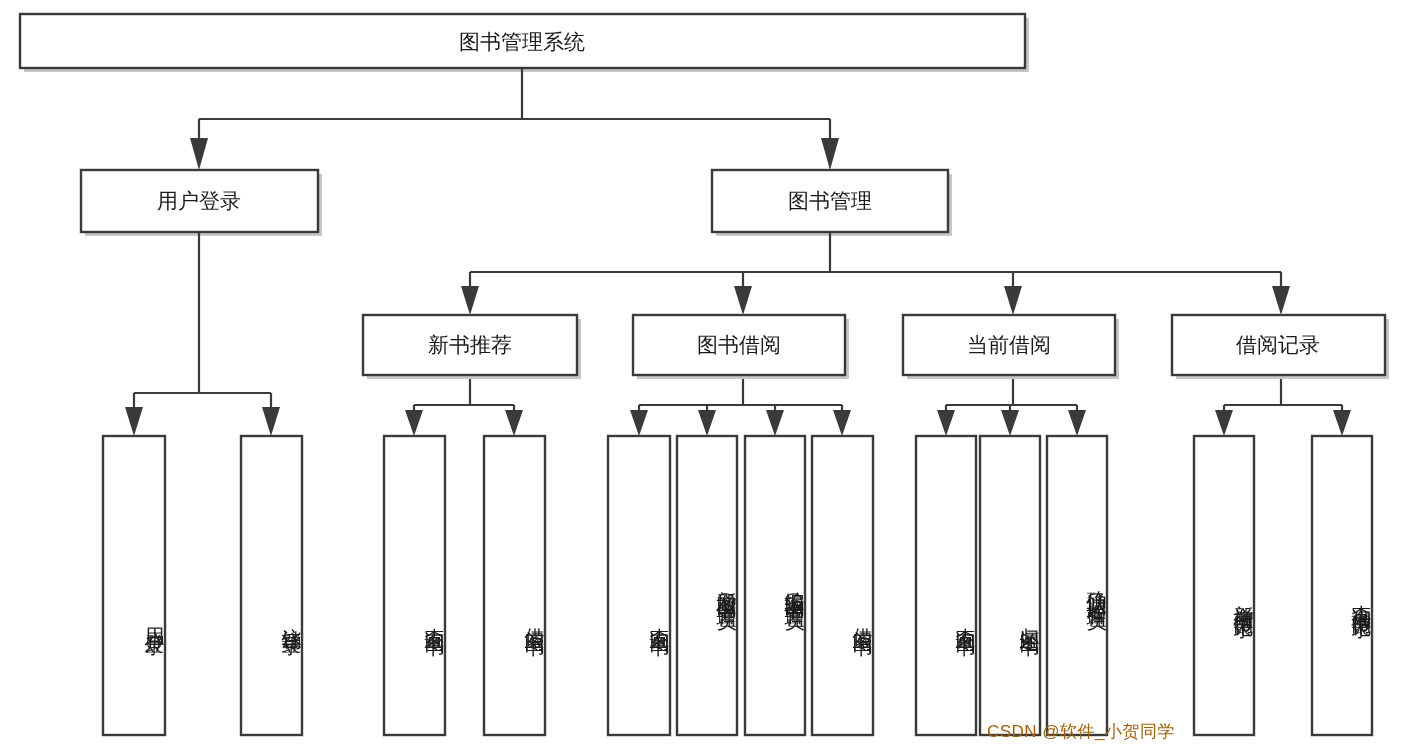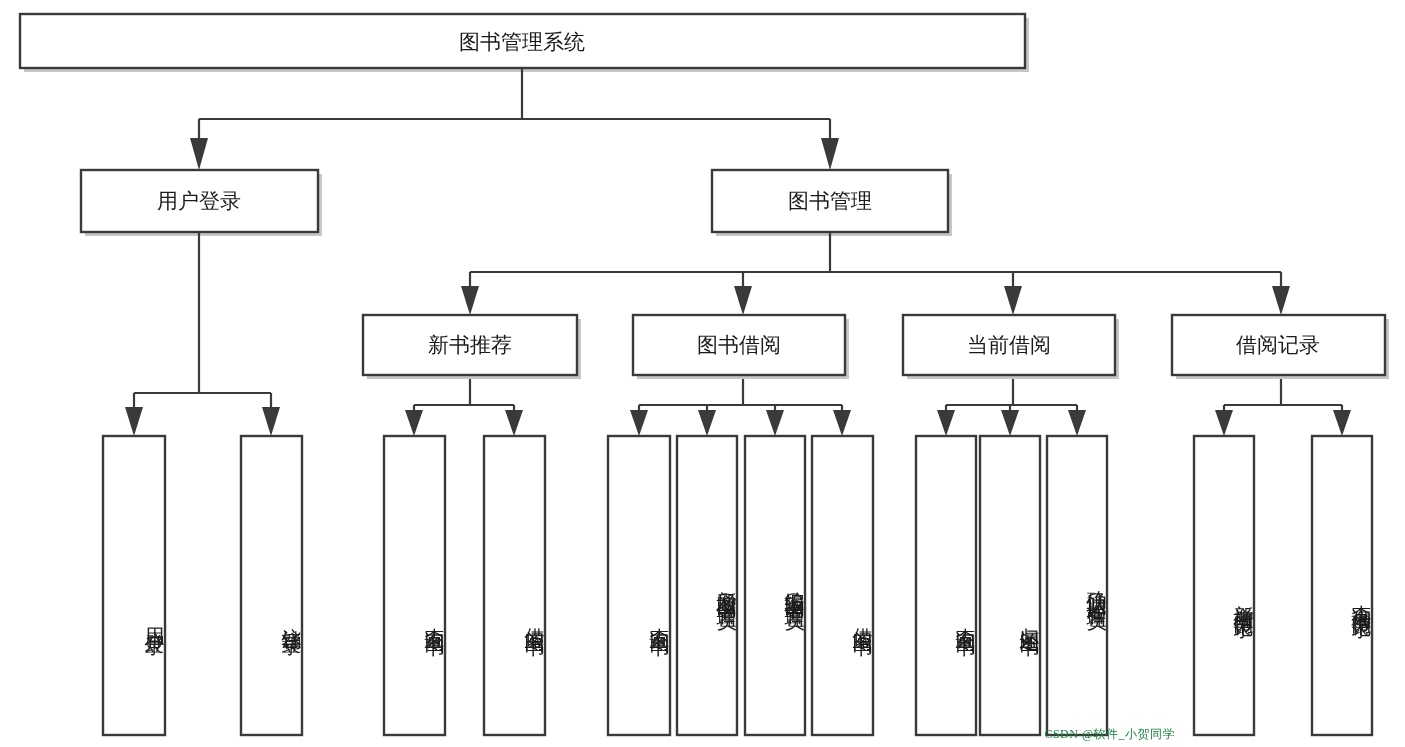--- a/index.html
+++ b/index.html
@@ -66,23 +66,23 @@
     white-space: nowrap;
     display: flex;
     align-items: flex-start;
     justify-content: center;
     pointer-events: none;
   }
   .watermark {
     position: absolute;
     right: 8px;
     bottom: 4px;
-    font-family: Liberation Serif, serif;
-    font-size: 12px;
-    color: #15803d;
+    font-family: Liberation Sans, sans-serif;
+    font-size: 17px;
+    color: #a16207;
     white-space: nowrap;
     letter-spacing: 0.5px;
   }
 </style>
 </head>
 <body>
 
 <div id="diagram-root">
 
   <svg class="diagram" viewBox="0 0 1405 747">

